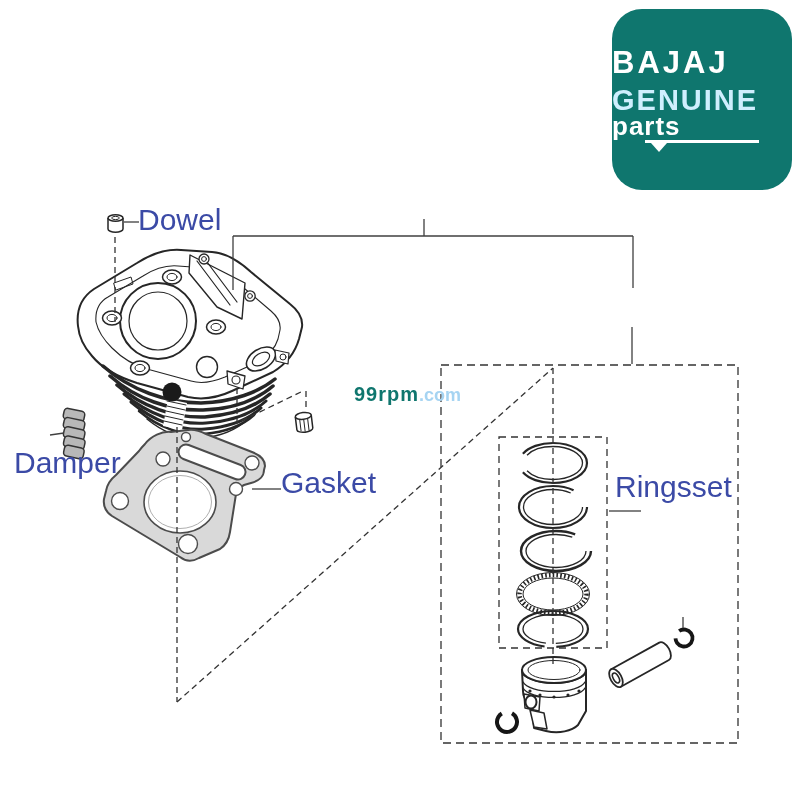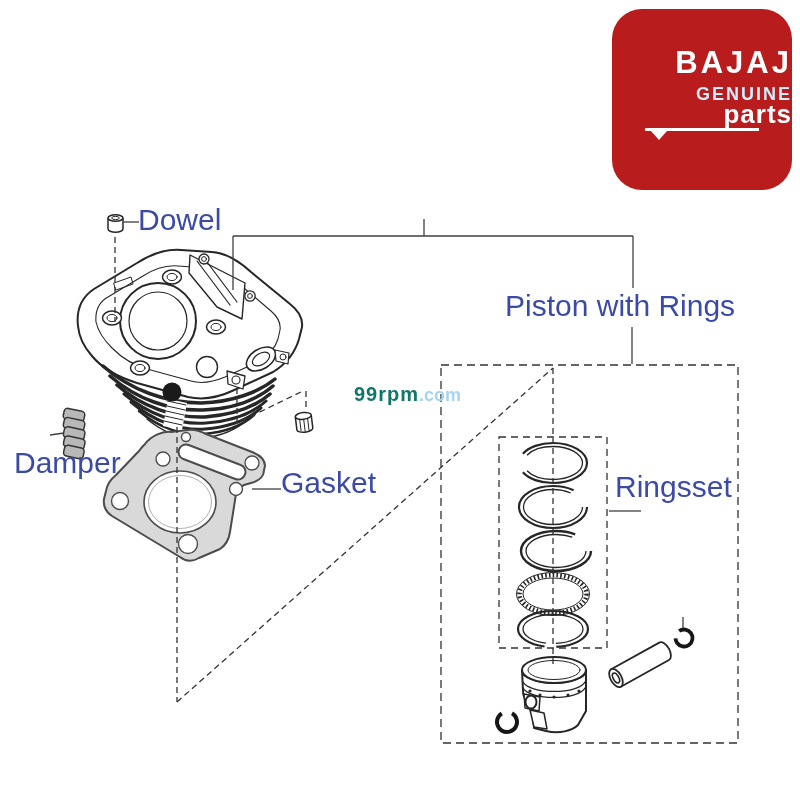--- a/index.html
+++ b/index.html
@@ -4,24 +4,24 @@
 <style>
   html,body{margin:0;padding:0;background:#ffffff;}
   .canvas{position:relative;width:800px;height:800px;background:#ffffff;overflow:hidden;
           font-family:"Liberation Sans",sans-serif;}
   svg.diagram{position:absolute;left:0;top:0;}
   .lbl{position:absolute;color:#3b4aa6;font-size:30px;line-height:1.05;white-space:nowrap;
        font-family:"Liberation Sans",sans-serif;}
   .watermark{position:absolute;left:354px;top:383px;white-space:nowrap;}
   .watermark .wm-name{color:#0f766e;font-size:20px;font-weight:bold;letter-spacing:1px;}
   .watermark .wm-tld{color:#a6d4f2;font-size:18px;font-weight:bold;}
-  .logo{position:absolute;left:612px;top:9px;width:180px;height:181px;background:#b91c1c;
-        border-radius:30px;text-align:right;color:#fff;}
+  .logo{position:absolute;left:612px;top:9px;width:180px;height:181px;background:#0f766e;
+        border-radius:30px;text-align:left;color:#fff;}
   .logo-brand{margin-top:36px;font-size:31px;font-weight:bold;letter-spacing:3px;color:#ffffff;}
-  .logo-genuine{margin-top:3px;font-size:18px;font-weight:600;letter-spacing:2px;color:#cfeffe;}
+  .logo-genuine{margin-top:3px;font-size:29px;font-weight:600;letter-spacing:2px;color:#cfeffe;}
   .logo-parts{margin-top:-4px;font-size:26px;font-weight:bold;letter-spacing:1px;color:#ffffff;line-height:1;}
   .logo-underline{position:relative;width:114px;height:3px;background:#ffffff;margin:1px auto 0;}
   .logo-chevron{position:absolute;left:6px;top:3px;width:0;height:0;
         border-left:8px solid transparent;border-right:8px solid transparent;border-top:9px solid #ffffff;}
 </style>
 </head>
 <body>
 
 <div class="canvas">
 
@@ -208,21 +208,20 @@
       <path d="M306,391 L306,411"></path>
       <path d="M177,427 L177,702"></path>
       <path d="M177,702 L553,368"></path>
       <path d="M553,368 L553,664"></path>
     </g>
     <rect x="441" y="365" width="297" height="378" fill="none" stroke="#333333" stroke-width="1.3" stroke-dasharray="8 5"></rect>
     <rect x="499" y="437" width="108" height="211" fill="none" stroke="#333333" stroke-width="1.3" stroke-dasharray="7 5"></rect>
   </svg>
 
   <span class="lbl" style="left:138px;top:204px;">Dowel</span>
-  <span class="lbl" style="left:505px;top:290px;">Piston with Rings</span>
   <span class="lbl" style="left:14px;top:447px;">Damper</span>
   <span class="lbl" style="left:281px;top:467px;">Gasket</span>
   <span class="lbl" style="left:615px;top:471px;">Ringsset</span>
 
   <span class="watermark">
     <span class="wm-name">99rpm</span><span class="wm-tld">.com</span>
   </span>
 
   <div class="logo">
     <div class="logo-brand">BAJAJ</div>

